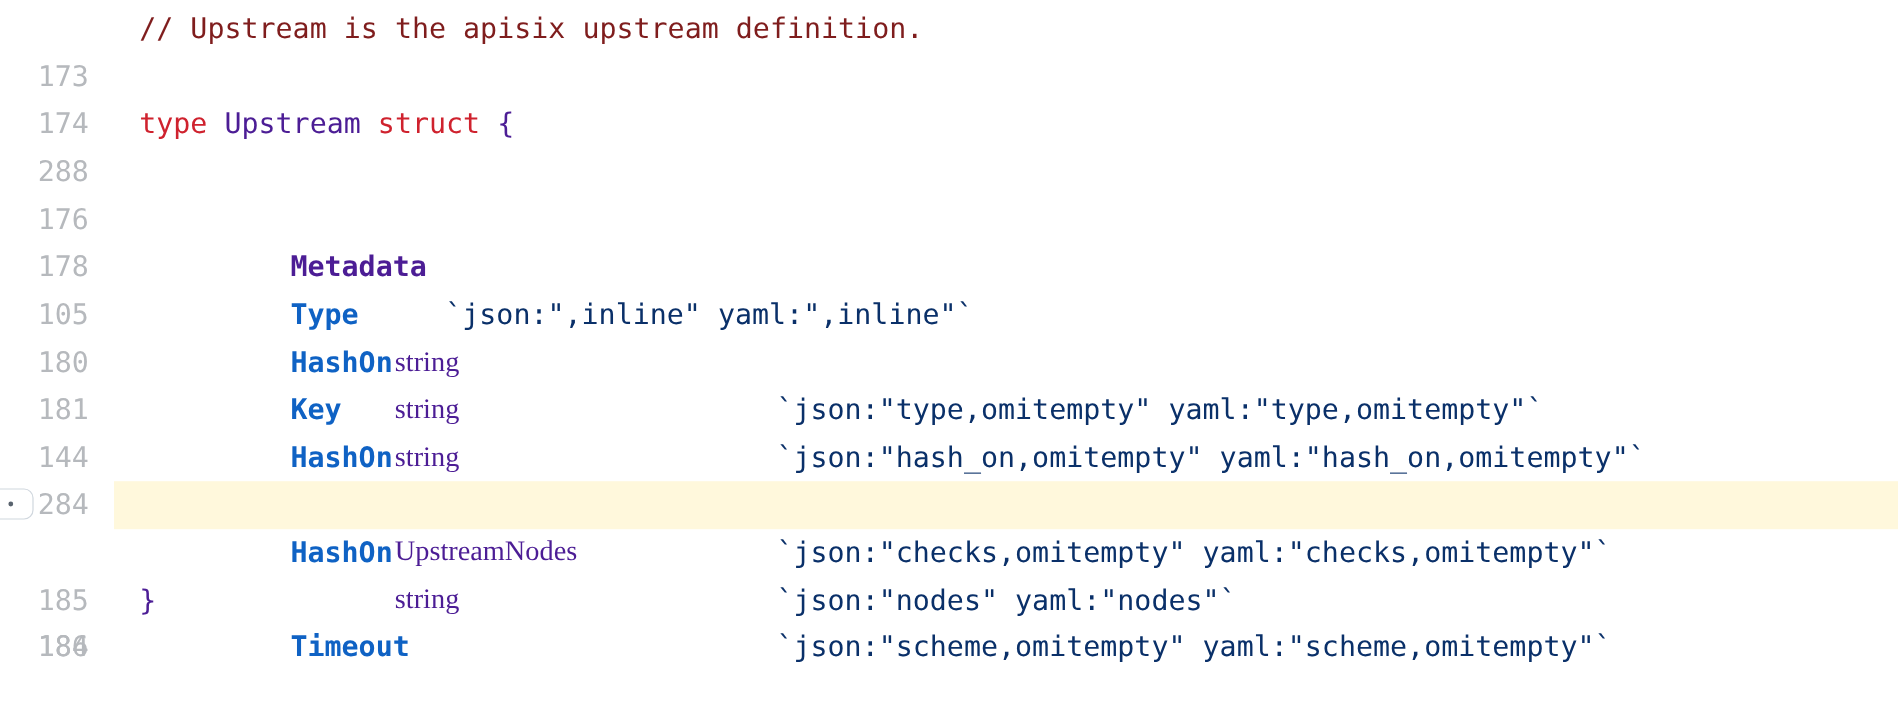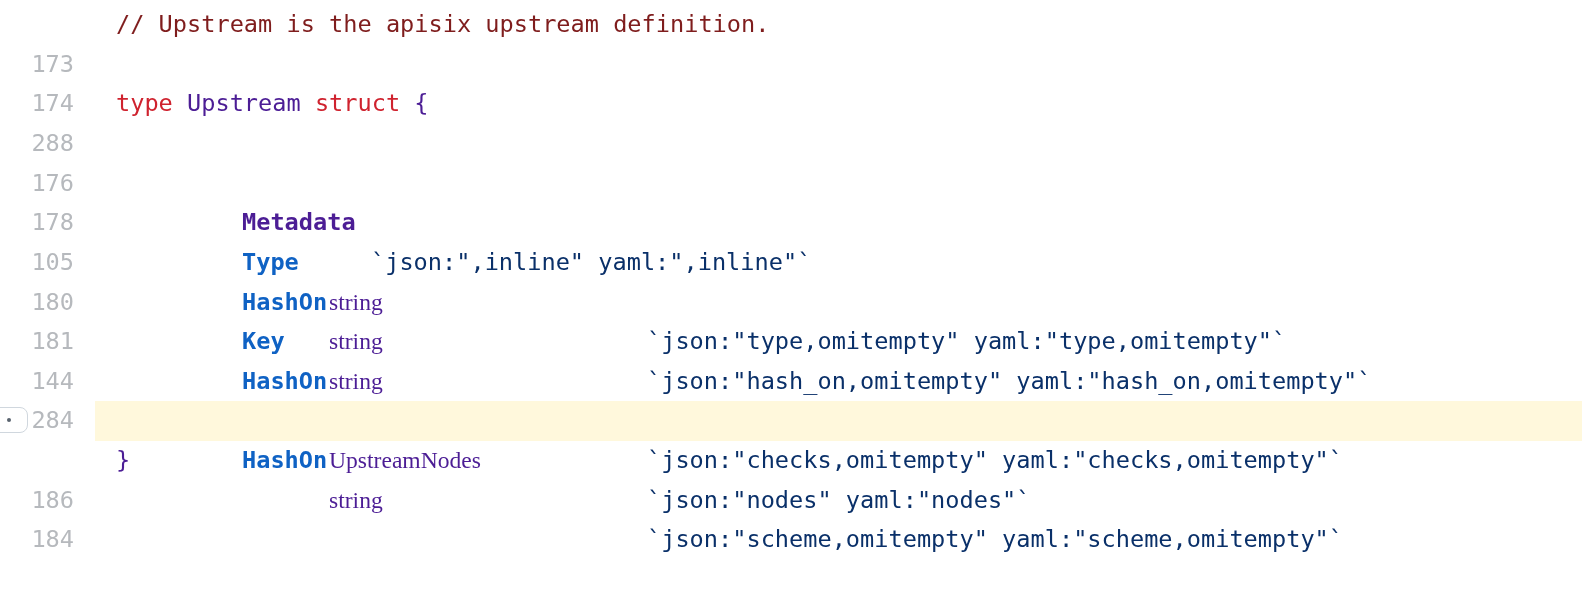--- a/index.html
+++ b/index.html
@@ -109,20 +109,26 @@
     <div class="bg"></div>
     <div class="line-btn">
       <span class="dot"></span>
     </div>
     <span class="ln">184</span>
     
     
     
   </div>
 
+  <div class="line">
+    <span class="ln">185</span>
+    <span class="col-type c-field">Timeout</span>
+    
+    
+  </div>
 
   <div class="line">
     <span class="ln">186</span>
     <span class="content c-plain">}</span>
   </div>
 
   <div class="line">
     
   </div>
 

